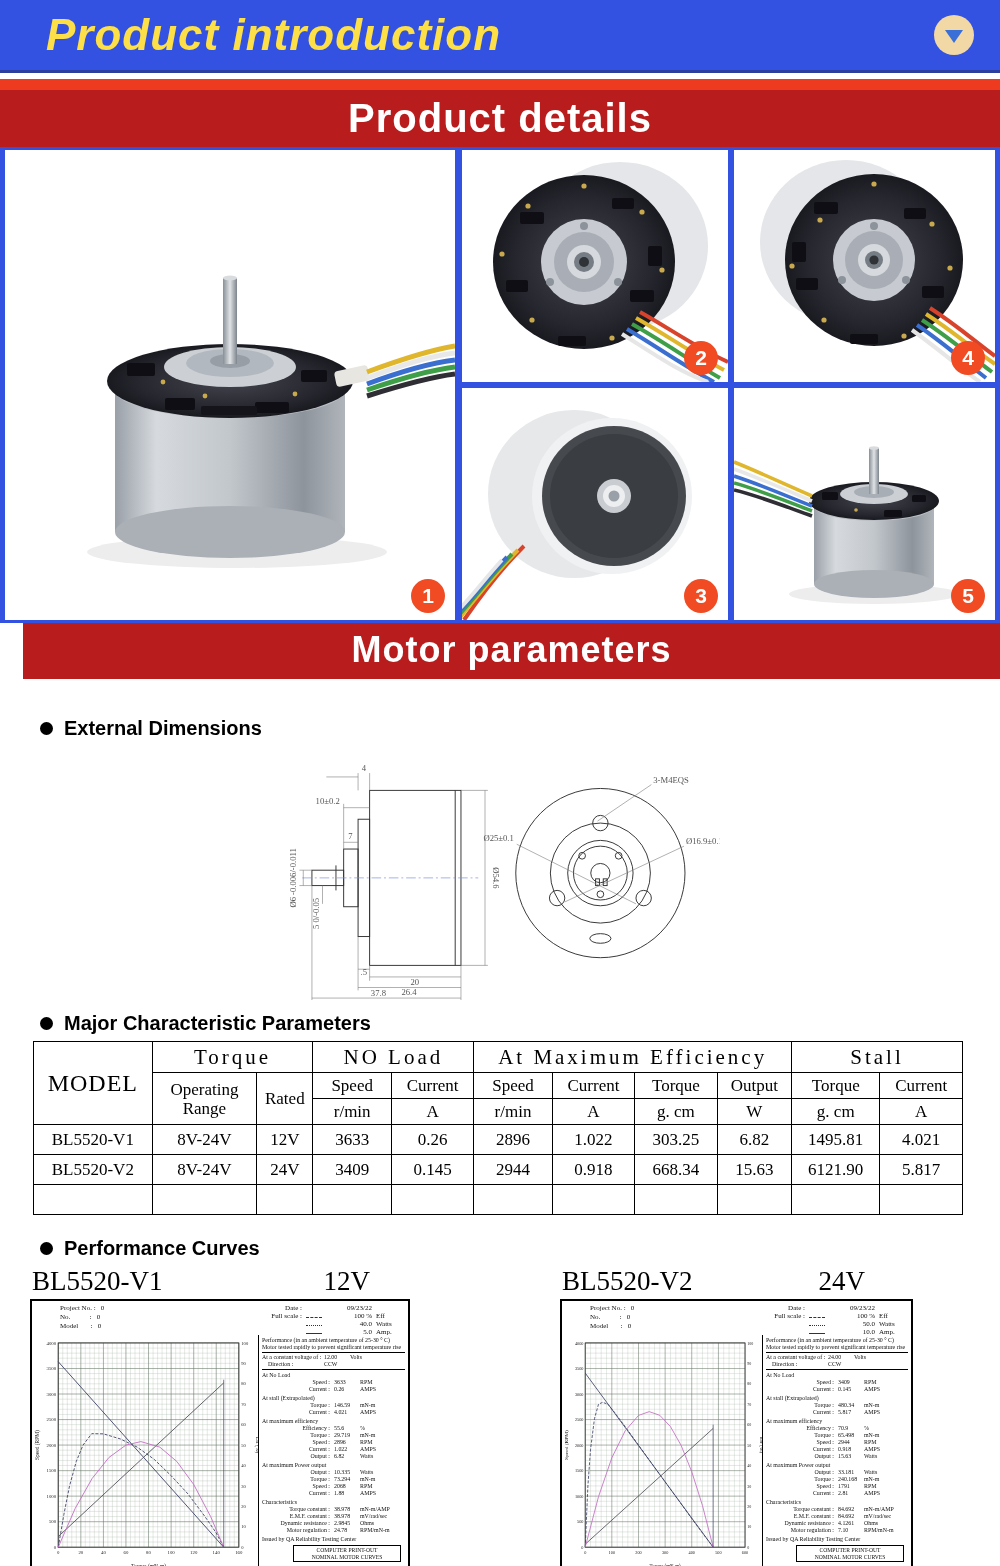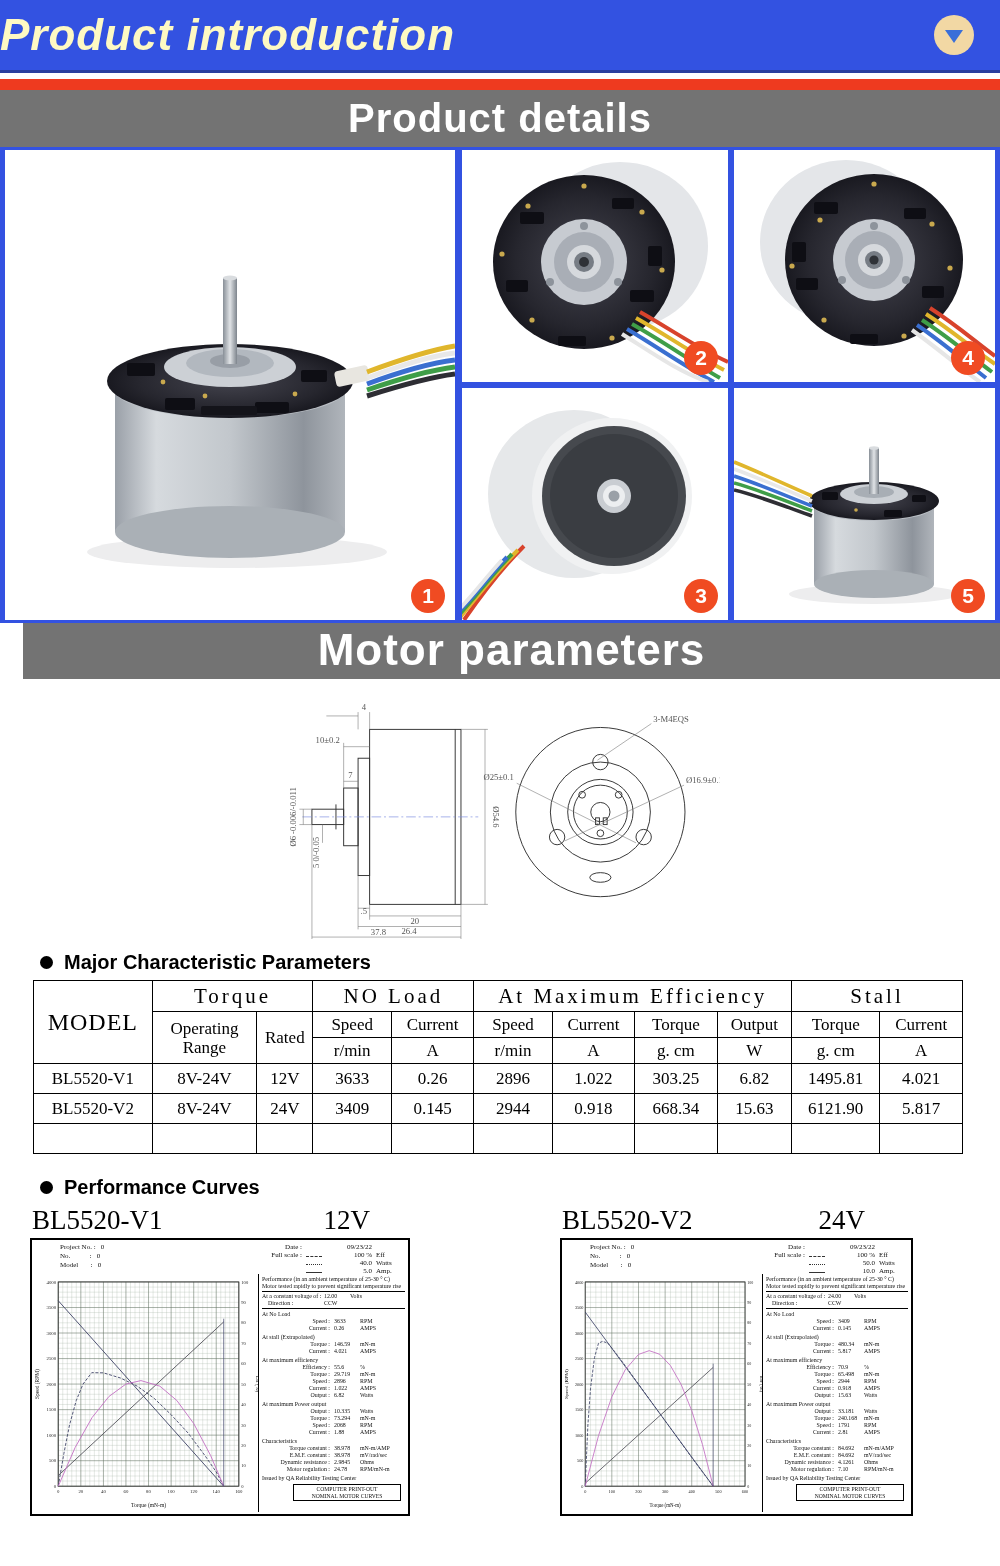--- a/index.html
+++ b/index.html
@@ -1,27 +1,27 @@
 <!DOCTYPE html>
 <html><head>
 <meta charset="utf-8">
 <style>
   html,body{margin:0;padding:0;background:#fff;width:1000px;font-family:"Liberation Sans",sans-serif;}
   .page{width:1000px;height:1566px;position:relative;overflow:hidden;background:#fff;}
 
   
   .top-header{height:70px;background:#3352e1;position:relative;border-bottom:3px solid #2b3f9e;}
-  .top-header .title{color:#fef9c3;font-size:44px;font-weight:bold;font-style:italic;line-height:70px;letter-spacing:1px;}
+  .top-header .title{color:#fde047;font-size:44px;font-weight:bold;font-style:italic;line-height:70px;padding-left:46px;letter-spacing:1px;}
   .scroll-btn{position:absolute;right:26px;top:15px;width:40px;height:40px;border-radius:50%;background:#f2d8a4;display:flex;align-items:center;justify-content:center;cursor:pointer;}
   .scroll-btn .tri{width:0;height:0;border-left:9px solid transparent;border-right:9px solid transparent;border-top:13px solid #3a6fd8;margin-top:3px;}
   .white-gap{height:6px;background:#fff;}
   .red-stripe{height:11px;background:#ee3a1f;}
-  .band{background:#737373;color:#fff;text-align:center;font-weight:bold;}
+  .band{background:#b91c1c;color:#fff;text-align:center;font-weight:bold;}
   .band.details{height:57px;font-size:40px;line-height:56px;letter-spacing:1px;}
-  .band.params{height:56px;font-size:44px;line-height:54px;letter-spacing:1px;margin-left:23px;}
+  .band.params{height:56px;font-size:36px;line-height:54px;letter-spacing:1px;margin-left:23px;}
 
   
   .photos{position:relative;height:476px;background:#3352e1;}
   .tile{position:absolute;background:#fff;overflow:hidden;}
   .tile svg{display:block;width:100%;height:100%;}
   .t1{left:5px;top:3px;width:450px;height:470px;}
   .t2{left:462px;top:3px;width:266px;height:232px;}
   .t4{left:734px;top:3px;width:261px;height:232px;}
   .t3{left:462px;top:241px;width:266px;height:232px;}
   .t5{left:734px;top:241px;width:261px;height:232px;}
@@ -281,20 +281,24 @@
           <path d="M78 123 C 50 112 25 102 0 95" stroke="#3f9e48"></path>
           <path d="M78 128 C 50 118 25 108 0 102" stroke="#2e2e34"></path>
         </g>
       </svg>
       <span class="badge">5</span>
     </div>
   </div>
 
   <div class="band params">Motor parameters</div>
 
+  <div class="section-head sh-dims">
+    <span class="bullet"></span>
+    <span>External Dimensions</span>
+  </div>
 
   <div class="drawing-wrap">
     <svg viewBox="0 0 470 260">
       <g fill="none" stroke="#333" stroke-width="1">
         <rect x="115" y="42" width="95" height="182"></rect>
         <line x1="204" y1="42" x2="204" y2="224"></line>
         <rect x="103" y="72" width="12" height="122"></rect>
         <rect x="88" y="103" width="15" height="60"></rect>
         <rect x="55" y="125" width="33" height="16"></rect>
         <line x1="80" y1="120" x2="80" y2="146"></line>

